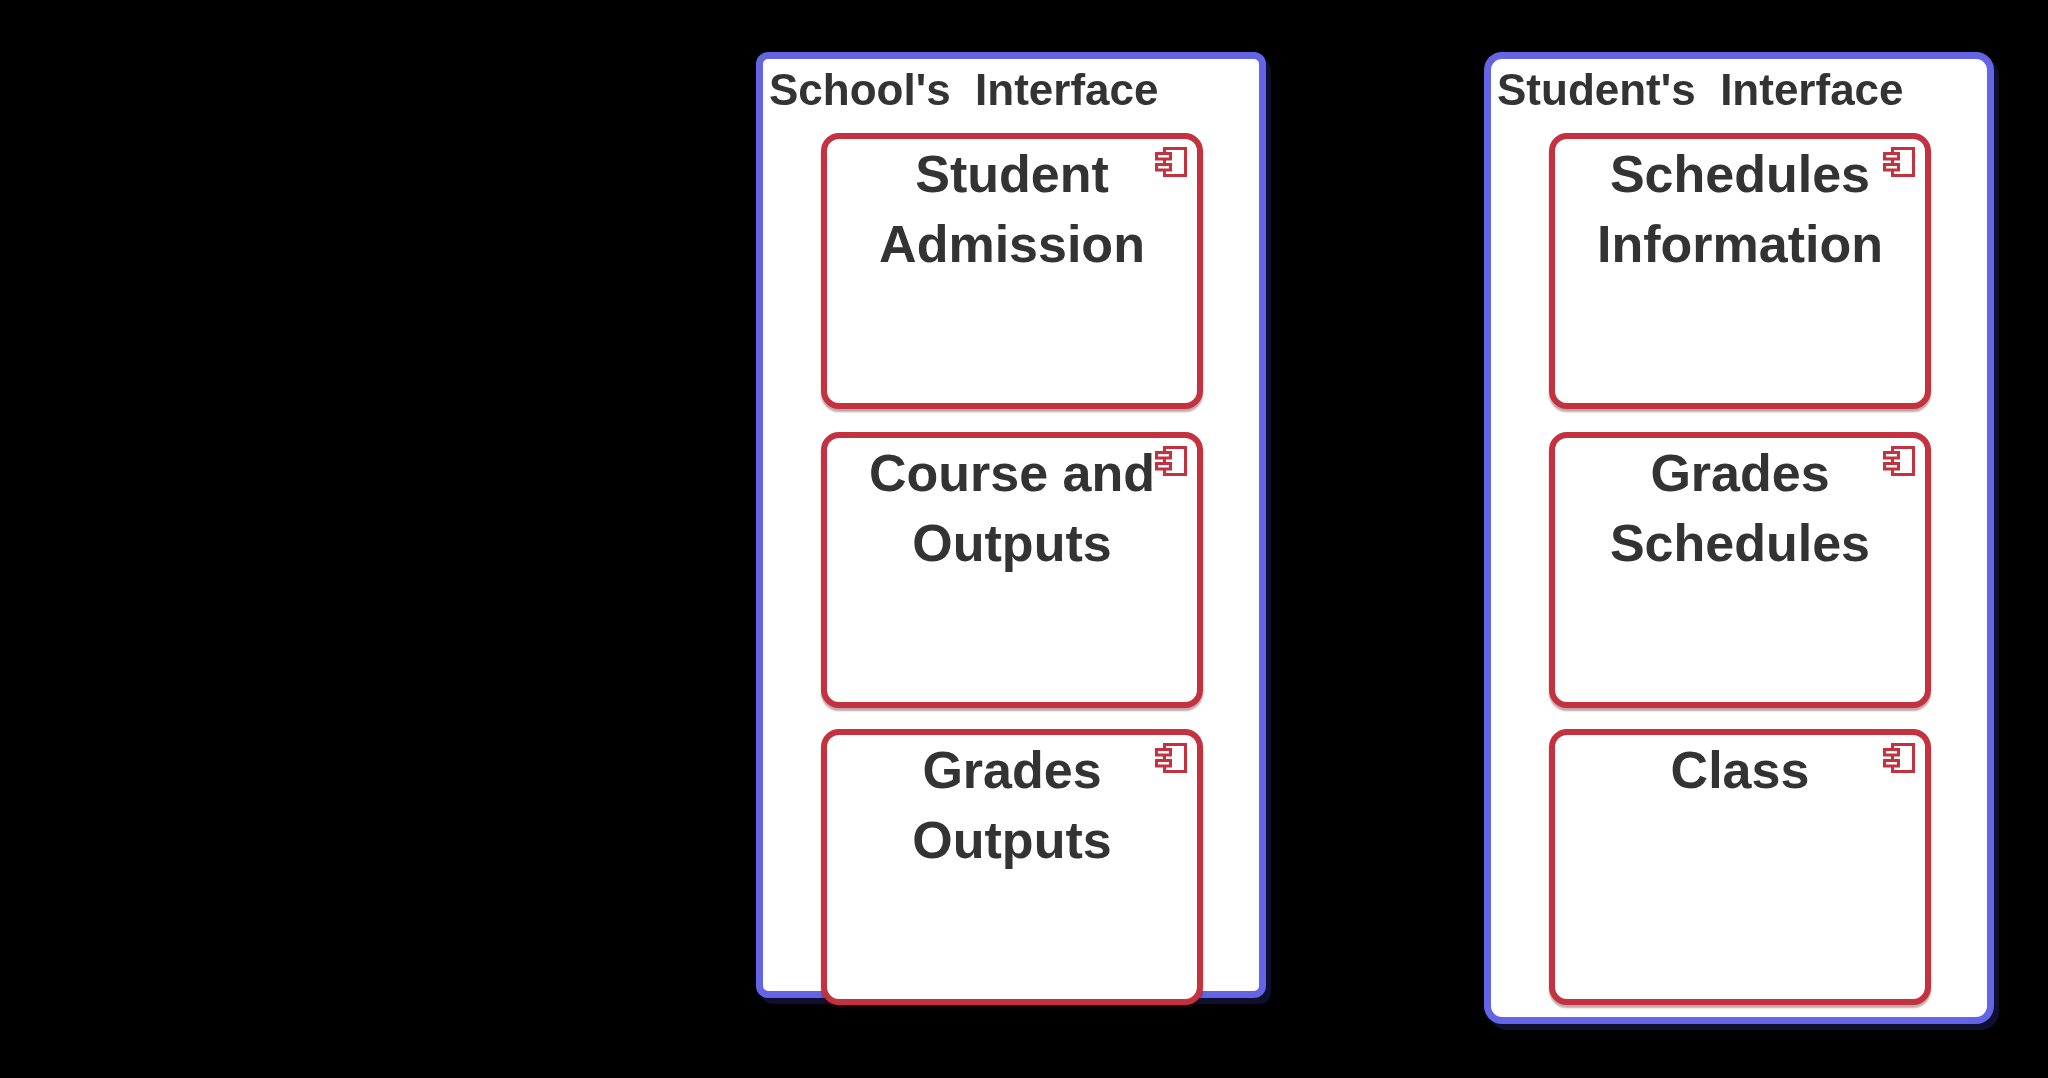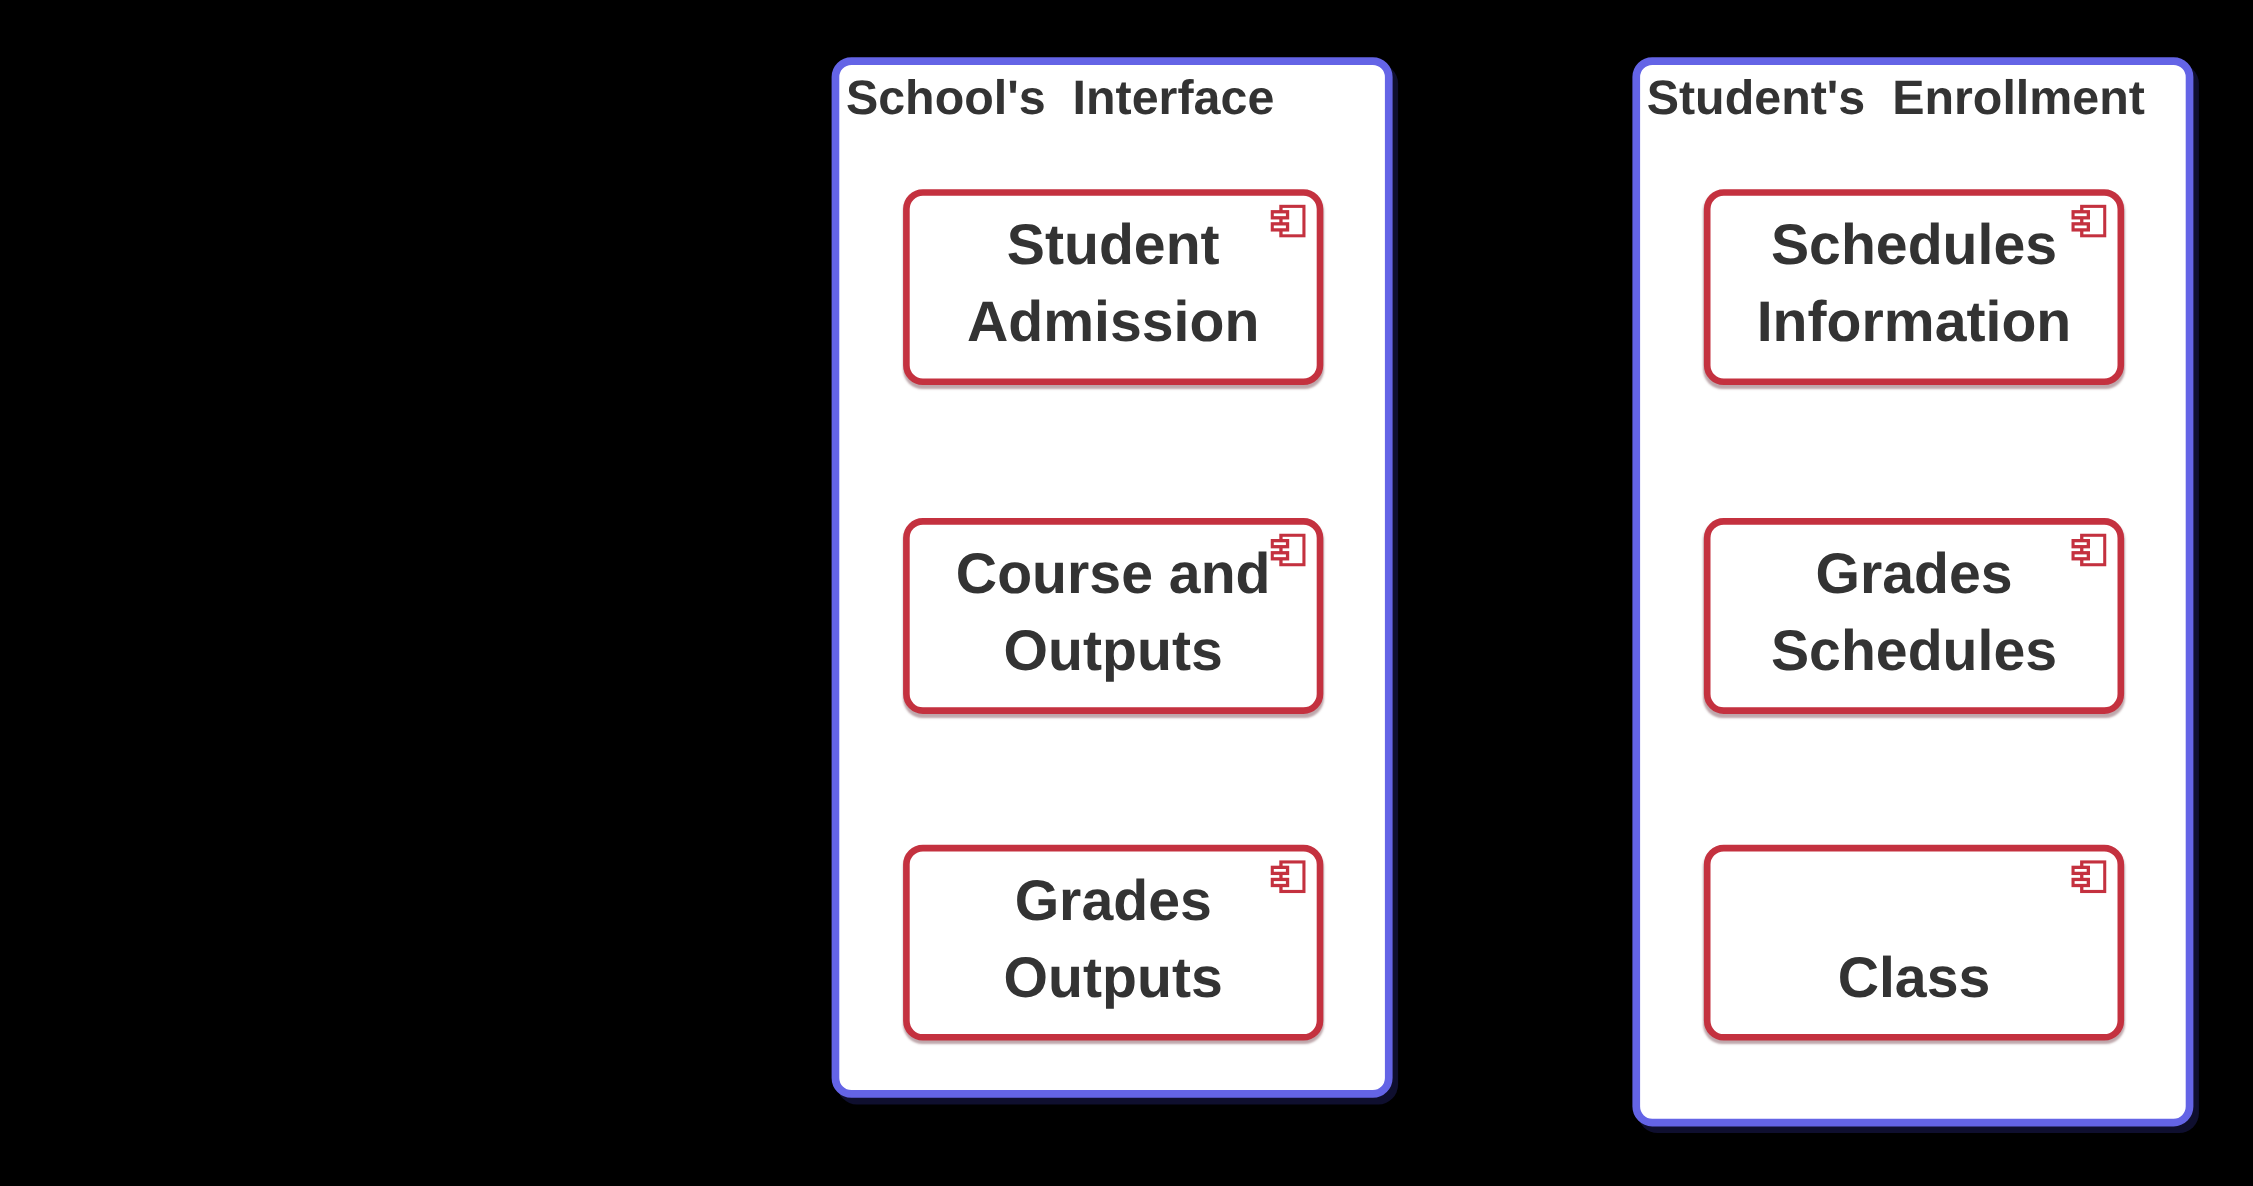--- a/index.html
+++ b/index.html
@@ -17,48 +17,47 @@
   }
   .container {
     position: absolute;
     box-sizing: border-box;
     background: #ffffff;
     border: 7px solid #6464e6;
     border-radius: 18px;
     box-shadow: 5px 6px 0 rgba(28, 28, 85, 0.55);
   }
   #container-0 { left: 55px;   top: 212px; width: 513px; height: 678px; }
-  #container-1 { left: 756px;  top: 52px;  width: 510px; height: 946px; }
+  #container-1 { left: 756px;  top: 52px;  width: 510px; height: 946px; border-radius: 12px; }
   #container-2 { left: 1484px; top: 52px;  width: 510px; height: 972px; }
 
   .container-title {
     position: absolute;
     top: 6px;
     left: 6px;
     font-size: 44px;
     font-weight: bold;
     color: #333333;
     white-space: pre;
   }
   .component {
     position: absolute;
     box-sizing: border-box;
     left: 58px;
     width: 382px;
-    height: 178px;
+    height: 276px;
     background: #ffffff;
     border: 6px solid #c4313f;
     border-radius: 18px;
     display: flex;
-    align-items: flex-end;
+    align-items: flex-start;
     justify-content: center;
     text-align: center;
     padding: 0 8px 16px 8px;
     box-shadow: 0 3px 2px rgba(70, 0, 15, 0.35);
-    margin-top: 39px;
   }
   .pos-0 { top: 74px; }
   .pos-1 { top: 373px; }
   .pos-2 { top: 670px; }
 
   .component-label {
     font-size: 52px;
     line-height: 1.35;
     font-weight: bold;
     color: #333333;
@@ -102,21 +101,21 @@
       <svg class="uml-icon" viewBox="0 0 32 30">
         <rect x="9.5" y="1.5" width="21" height="27" fill="#ffffff" stroke="#c4313f" stroke-width="3"></rect>
         <rect x="1.5" y="6.5" width="14" height="5.5" fill="#ffffff" stroke="#c4313f" stroke-width="3"></rect>
         <rect x="1.5" y="17.5" width="14" height="5.5" fill="#ffffff" stroke="#c4313f" stroke-width="3"></rect>
       </svg>
       <div class="component-label">Grades Outputs</div>
     </div>
   </div>
 
   <div class="container" id="container-2">
-    <div class="container-title">Student's  Enrollment</div>
+    <div class="container-title">Student's  Interface</div>
 
     <div class="component pos-0">
       <svg class="uml-icon" viewBox="0 0 32 30">
         <rect x="9.5" y="1.5" width="21" height="27" fill="#ffffff" stroke="#c4313f" stroke-width="3"></rect>
         <rect x="1.5" y="6.5" width="14" height="5.5" fill="#ffffff" stroke="#c4313f" stroke-width="3"></rect>
         <rect x="1.5" y="17.5" width="14" height="5.5" fill="#ffffff" stroke="#c4313f" stroke-width="3"></rect>
       </svg>
       <div class="component-label">Schedules Information</div>
     </div>
 

